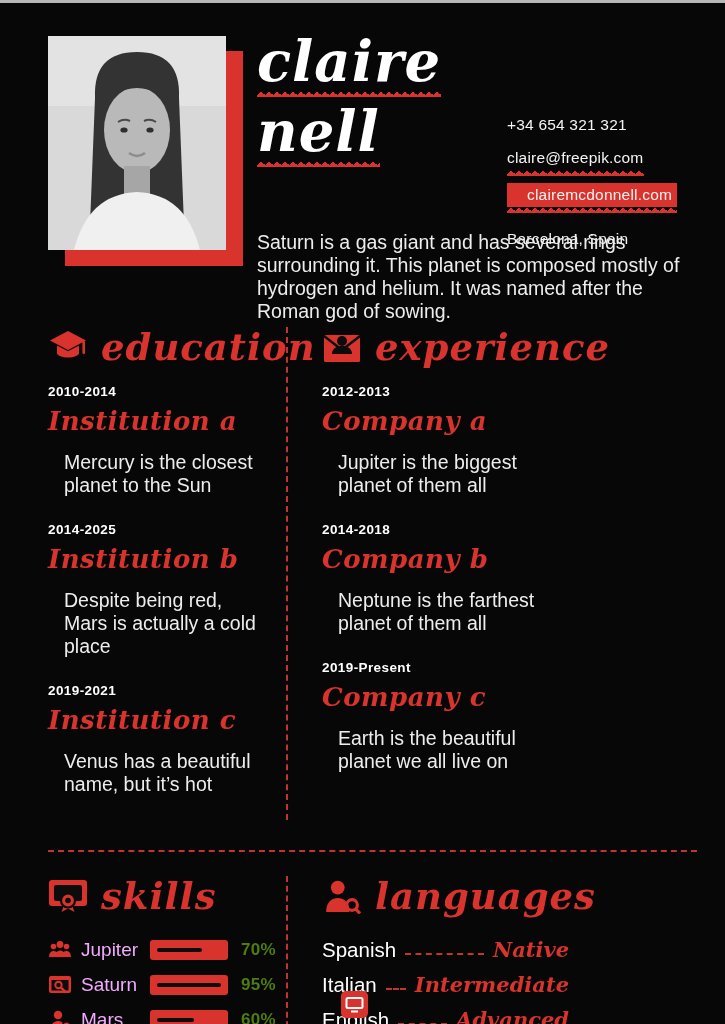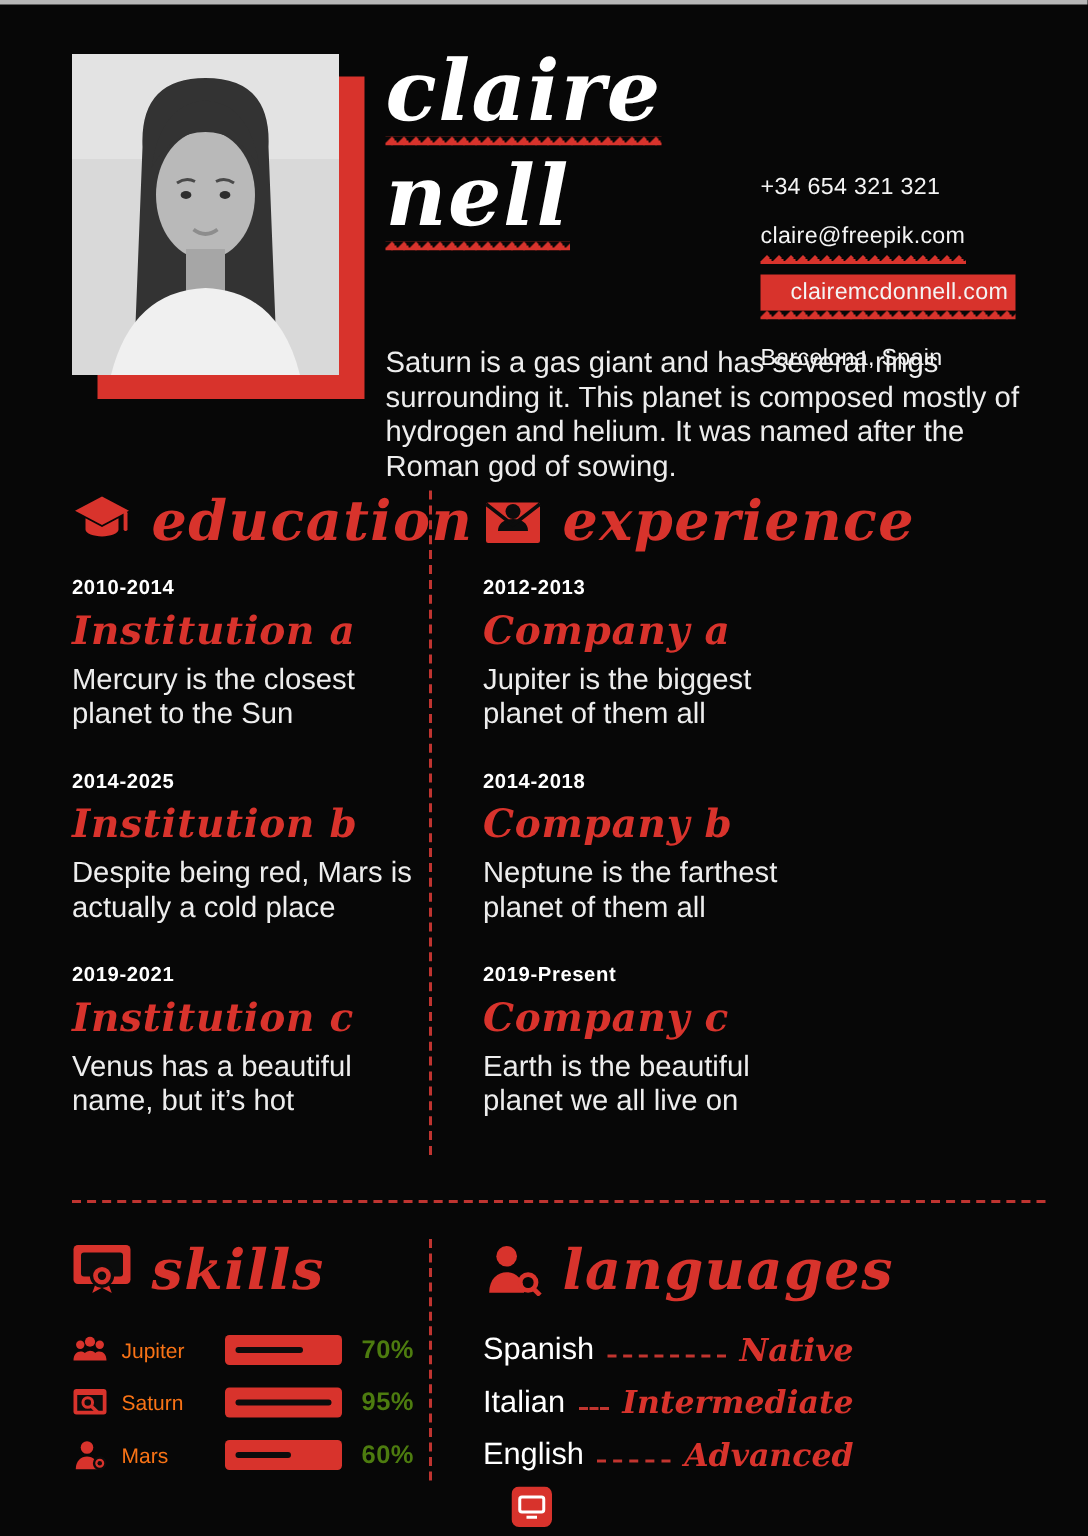--- a/index.html
+++ b/index.html
@@ -39,27 +39,27 @@
   .cols{display:grid;grid-template-columns:238px 1fr;padding:6px 36px 0 48px}
   .cols .col-right{border-left:2px dashed #bf3430;padding-left:34px}
   .cols.main .col-left,.cols.main .col-right{min-height:422px}
   .sec-head{display:flex;align-items:center;gap:13px;margin:0 0 16px}
   .sec-icon{width:40px;height:36px;flex:none;color:var(--accent)}
   .sec-icon svg{width:100%;height:100%;display:block}
   .sec-title{margin:0;font:italic 800 37px/40px "DejaVu Serif",serif;color:var(--accent);letter-spacing:1px}
   .entry{margin-bottom:24px}
   .dates{font-weight:700;font-size:13.5px;letter-spacing:.4px;color:#fff;margin-bottom:8px;line-height:17px}
   .entry-title{margin:0 0 7px;font:italic 800 26px/27px "DejaVu Serif",serif;color:var(--accent);letter-spacing:.5px}
-  .desc{margin:0;font-size:19.5px;line-height:23px;color:var(--text);max-width:228px}
+  .desc{margin:16px;font-size:19.5px;line-height:23px;color:var(--text);max-width:228px}
   
   .cols.bottom{border-top:2px dashed #bf3430;margin:30px 28px 0 48px;padding:24px 0 0 0}
   .skill-row{display:flex;align-items:center;height:35px}
   .s-icon{width:24px;height:24px;flex:none;margin-right:9px;color:var(--accent)}
   .s-icon svg{width:100%;height:100%;display:block}
-  .s-label{width:69px;font-size:14px;color:#f97316}
+  .s-label{width:69px;font-size:19px;color:#f0abfc}
   .bar{position:relative;width:78px;height:20px;flex:none;background:var(--accent);border-radius:3px}
   .bar-line{position:absolute;left:7px;top:8px;height:4px;background:#0c0c0c;border-radius:2px}
   .pct{margin-left:13px;font-weight:700;font-size:17px;color:#4d7c0f;letter-spacing:.3px}
   .lang-row{display:flex;align-items:center;height:35px;width:247px}
   .l-label{flex:none;font-size:20.5px;color:#fff}
   .l-dots{flex:1;height:0;border-bottom:2px dashed #c2352f;margin:0 9px;transform:translateY(4px)}
   .l-level{flex:none;font:italic 800 21px "DejaVu Serif",serif;color:var(--accent)}
   
   .footer-mark{position:absolute;left:341px;top:988px;width:27px;height:27px}
   .footer-mark svg{display:block;width:100%;height:100%}

